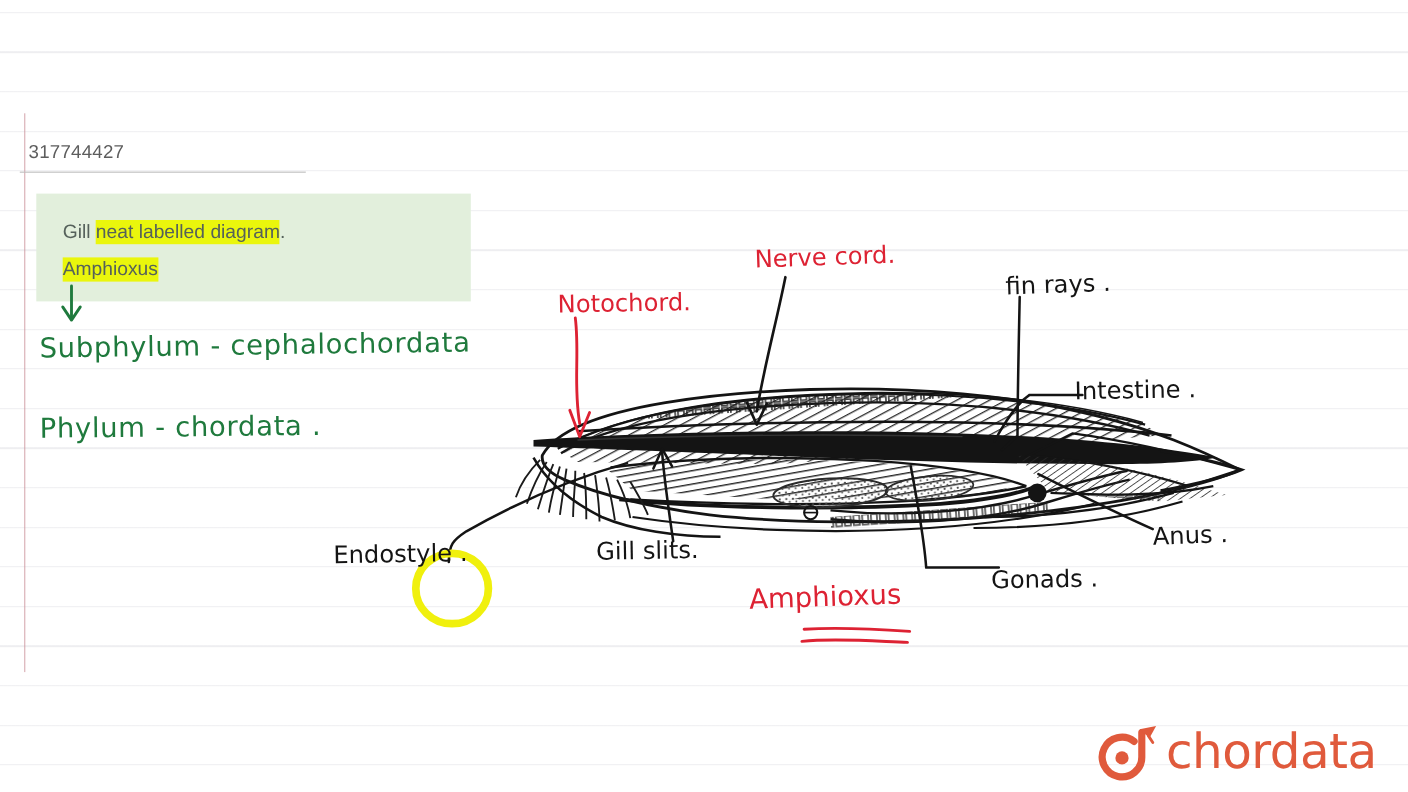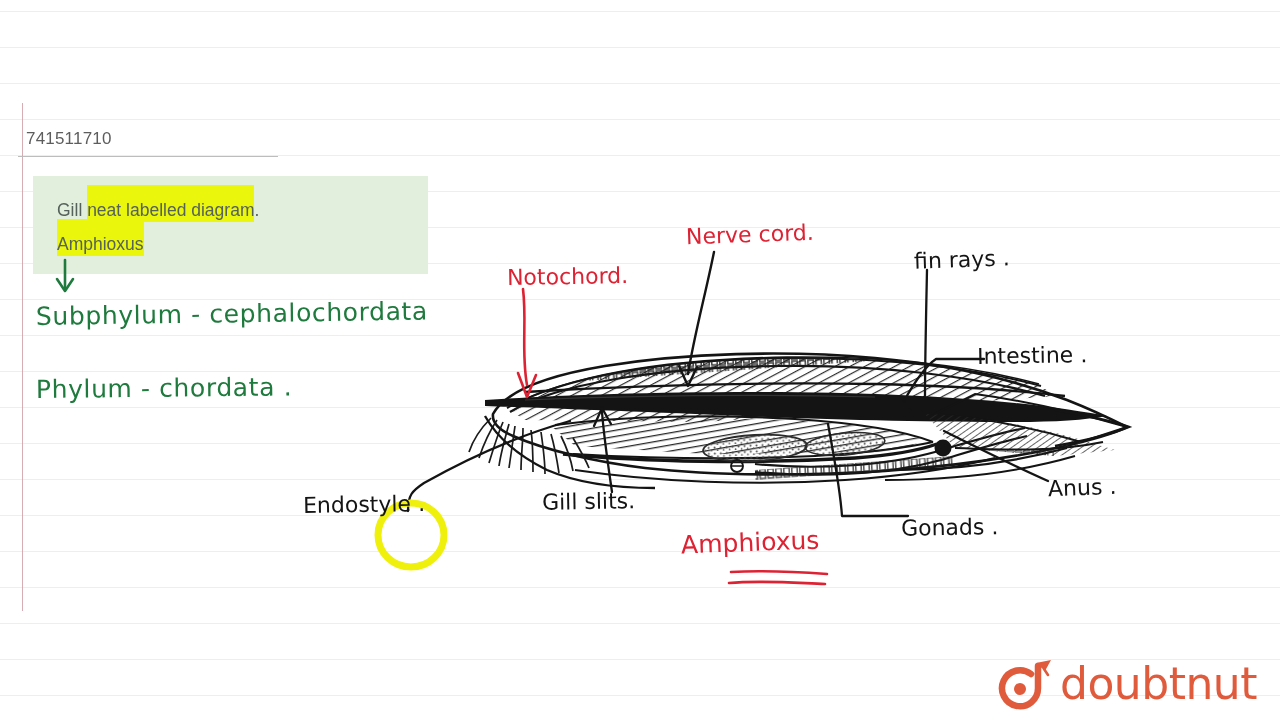--- a/index.html
+++ b/index.html
@@ -45,21 +45,21 @@
   .answer-box{
     position:absolute;left:33px;top:176px;width:395px;height:98px;
     background:#e2efdc;
   }
   .ab-line{
     position:absolute;left:24px;
     font-size:17.5px;color:#55615b;white-space:nowrap;
   }
   .ab-line.l1{top:24px;}
   .ab-line.l2{top:58px;}
-  .hl{background:#eaf60c;padding:15px 0 2px 0;}
+  .hl{background:#eaf60c;padding:0 0 2px 0;}
   
   .hand{
     font-family:"DejaVu Sans", sans-serif;
     white-space:nowrap;
     position:absolute;
   }
   .green{color:#1f7a3d;}
   .hw-sub{
     left:36px;top:302px;font-size:25px;letter-spacing:.6px;
     transform:rotate(-0.8deg);transform-origin:left center;
@@ -95,21 +95,21 @@
   svg{display:block;overflow:visible;}
 </style>
 </head>
 <body>
 
 <div id="page">
 
   <div class="ruled"></div>
   <div class="margin-line"></div>
 
-  <div class="qid">741511710</div>
+  <div class="qid">317744427</div>
   <div class="qid-rule"></div>
 
   <div class="answer-box">
     <div class="ab-line l1"><span>Gill </span><span class="hl">neat labelled diagram</span><span>.</span></div>
     <div class="ab-line l2"><span class="hl">Amphioxus</span></div>
   </div>
 
   <svg style="position:absolute;left:52px;top:258px;" width="36" height="40">
     <path d="M13,2 L13,30" stroke="#1f7a3d" stroke-width="2.6" fill="none" stroke-linecap="round"></path>
     <path d="M5,21 L13,33 L21,21" stroke="#1f7a3d" stroke-width="2.6" fill="none" stroke-linecap="round" stroke-linejoin="round"></path>
@@ -298,16 +298,16 @@
     <path d="M2,17 C34,14 70,17 98,18" fill="none" stroke="#dd2233" stroke-width="2.6" stroke-linecap="round"></path>
   </svg>
 
   <div class="logo">
     <svg width="56" height="52" viewBox="0 0 56 52">
       <path d="M36,16 A18,18 0 1 0 43,30 L43,8" fill="none" stroke="#e05a3c" stroke-width="6.5" stroke-linecap="round"></path>
       <circle cx="25" cy="31" r="6" fill="#e05a3c"></circle>
       <path d="M41,5 L56,2 L50,13 Z" fill="#e05a3c"></path>
       <path d="M49,11 L53,17" stroke="#e05a3c" stroke-width="2.6" stroke-linecap="round"></path>
     </svg>
-    <div class="logo-word">doubtnut</div>
+    <div class="logo-word">chordata</div>
   </div>
 
 </div>
 
 </body></html>

